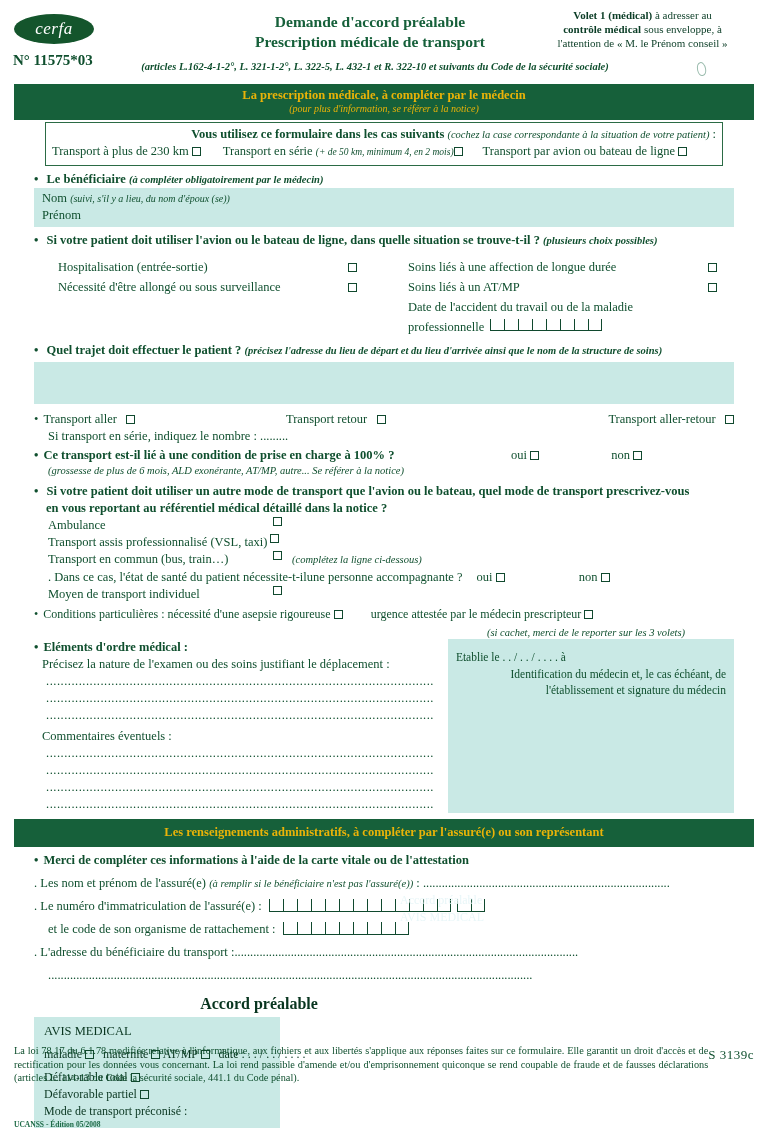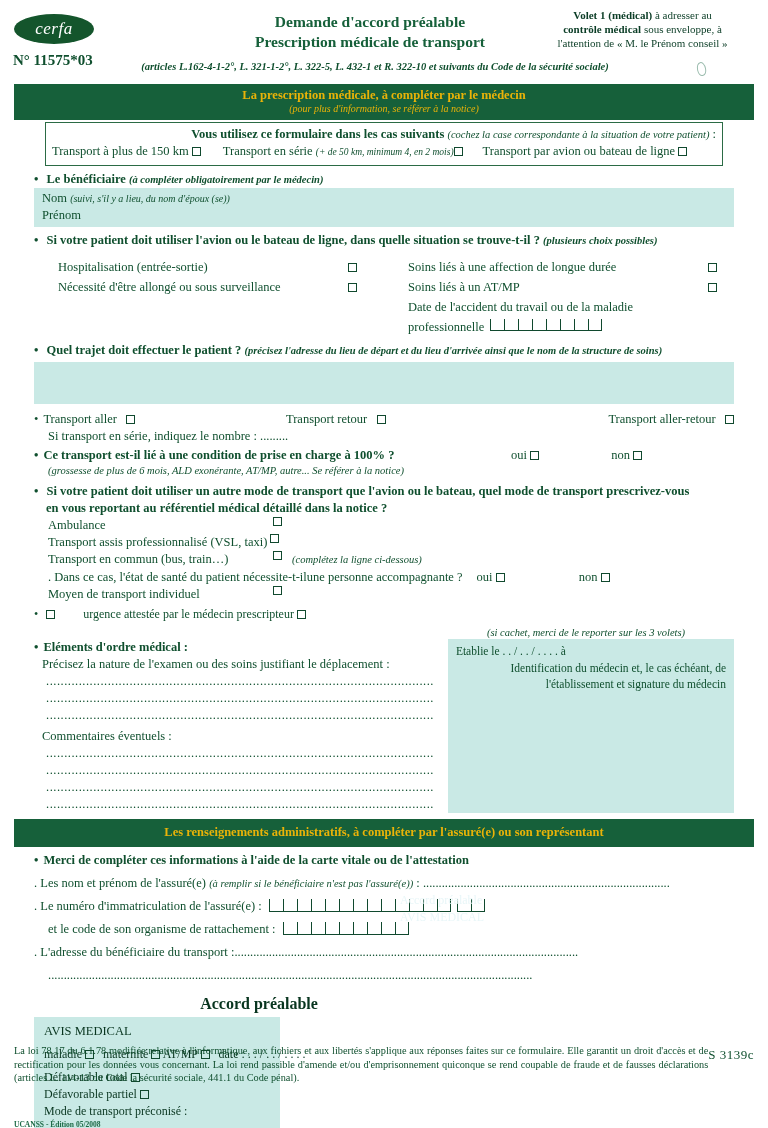--- a/index.html
+++ b/index.html
@@ -157,21 +157,21 @@
   .med-wrap { display: flex; margin-top: 1px; }
   .med-left { width: 410px; }
   .med-left .h { font-size: 12.5px; font-weight: bold; line-height: 17px; }
   .med-left .h::before { content: "\2022"; margin-right: 5px; }
   .med-left .q { font-size: 12.5px; line-height: 17px; padding-left: 8px; }
   .dots { font-size: 12.5px; line-height: 17px; padding-left: 12px; letter-spacing: .5px;
           color: #0f4f2e; overflow: hidden; white-space: nowrap; }
   .med-left .c { font-size: 12.5px; line-height: 17px; padding-left: 8px; margin-top: 4px; }
   .med-right {
     width: 304px; background: #c9e9e5; margin-left: 14px;
-    padding: 5px 8px 6px; position: relative;
+    padding: 11px 8px 6px; position: relative;
   }
   .med-right .e1 { font-size: 11.5px; line-height: 15px; }
   .med-right .e2 {
     font-size: 11.5px; font-weight: normal; line-height: 14px; text-align: right;
     margin-top: 2px;
   }
 
   
   .admin-line { font-size: 12.5px; line-height: 19px; margin-top: 4px; }
   .admin-line.b { font-weight: bold; }
@@ -244,21 +244,21 @@
     <div class="gb1">La prescription médicale, à compléter par le médecin</div>
     <div class="gb2">(pour plus d'information, se référer à la notice)</div>
   </div>
 
   <div class="case-box">
     <div class="case-line1">
       <b>Vous utilisez ce formulaire dans les cas suivants</b>
       <i>(cochez la case correspondante à la situation de votre patient)</i><span> :</span>
     </div>
     <div class="case-line2">
-      <span class="opt"><span>Transport à plus de 150 km</span>
+      <span class="opt"><span>Transport à plus de 230 km</span>
         <span class="cb"></span></span>
       <span class="sp1"></span>
       <span class="opt"><span>Transport en série</span>
         <i>(+ de 50 km, minimum 4, en 2 mois)</i><span class="cb"></span></span>
       <span class="sp2"></span>
       <span class="opt"><span>Transport par avion ou bateau de ligne</span>
         <span class="cb"></span></span>
     </div>
   </div>
 
@@ -363,21 +363,21 @@
       </div>
       <div class="row">
         <span class="m-lbl">Moyen de transport individuel</span>
         <span class="cb"></span>
       </div>
     </div>
   </div>
 
   <div class="sec">
     <div class="cond">
-      <div class="c-a"> <span class="cb"></span></div>
+      <div class="c-a"><span>Conditions particulières : nécessité d'une asepsie rigoureuse</span> <span class="cb"></span></div>
       <div class="c-b"><span>urgence attestée par le médecin prescripteur</span> <span class="cb"></span></div>
     </div>
   </div>
 
   <div class="sec">
     <div style="display:flex;">
       <div style="width:410px;"></div>
       <div style="width:256px;margin-left:14px;">
         <div class="cachet-note">(si cachet, merci de le reporter sur les 3 volets)</div>
       </div>

